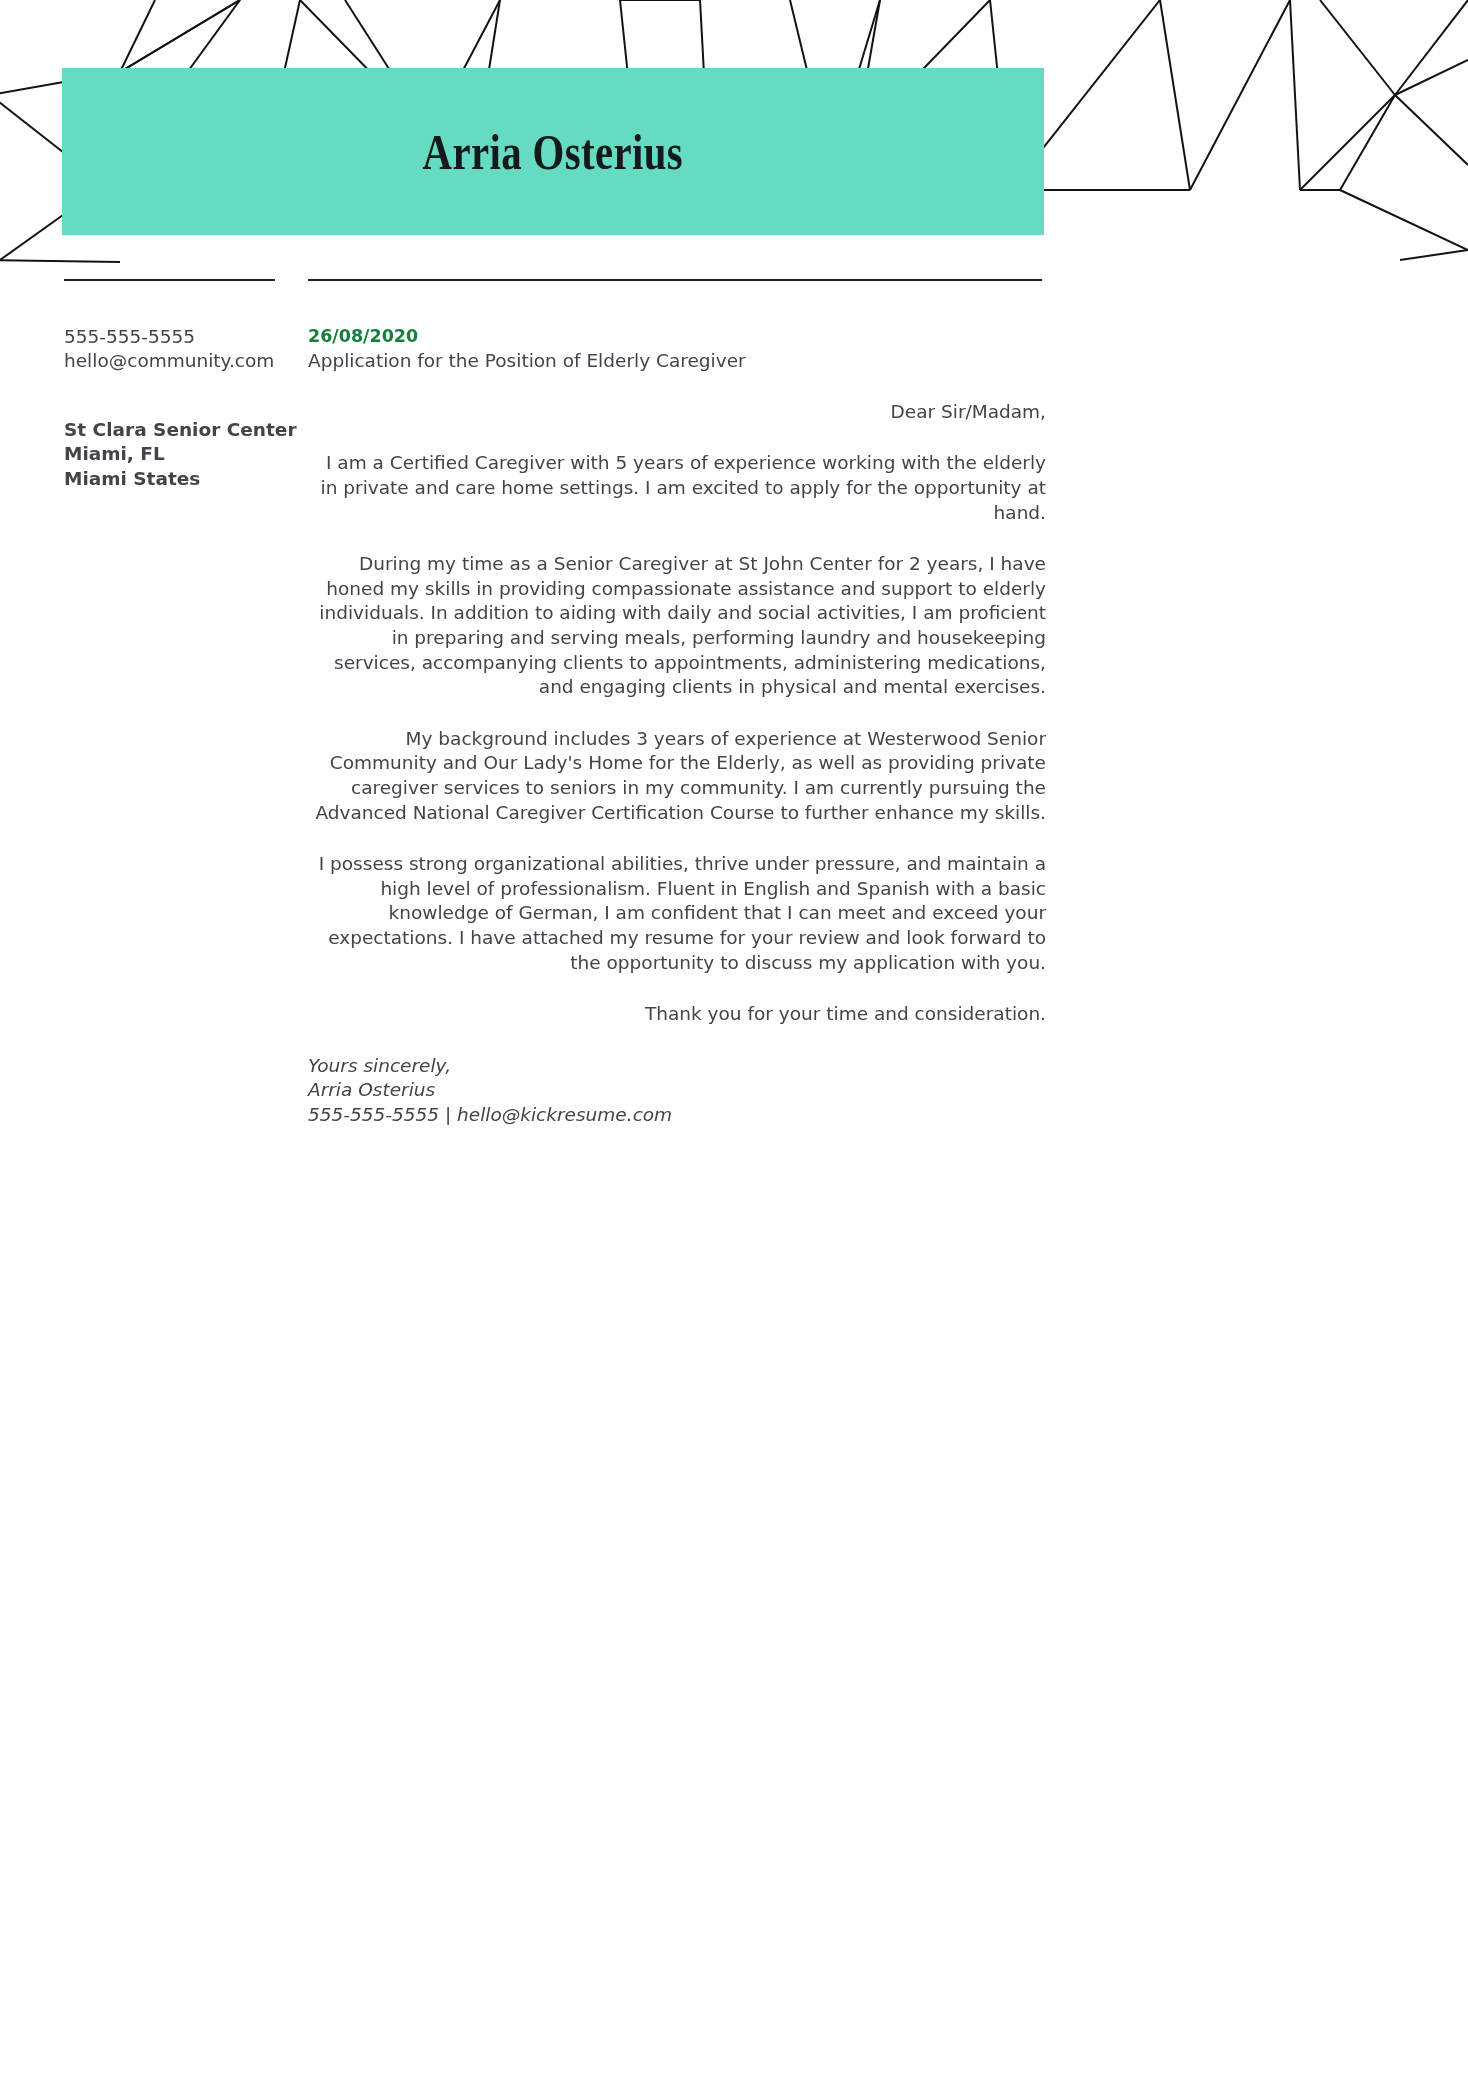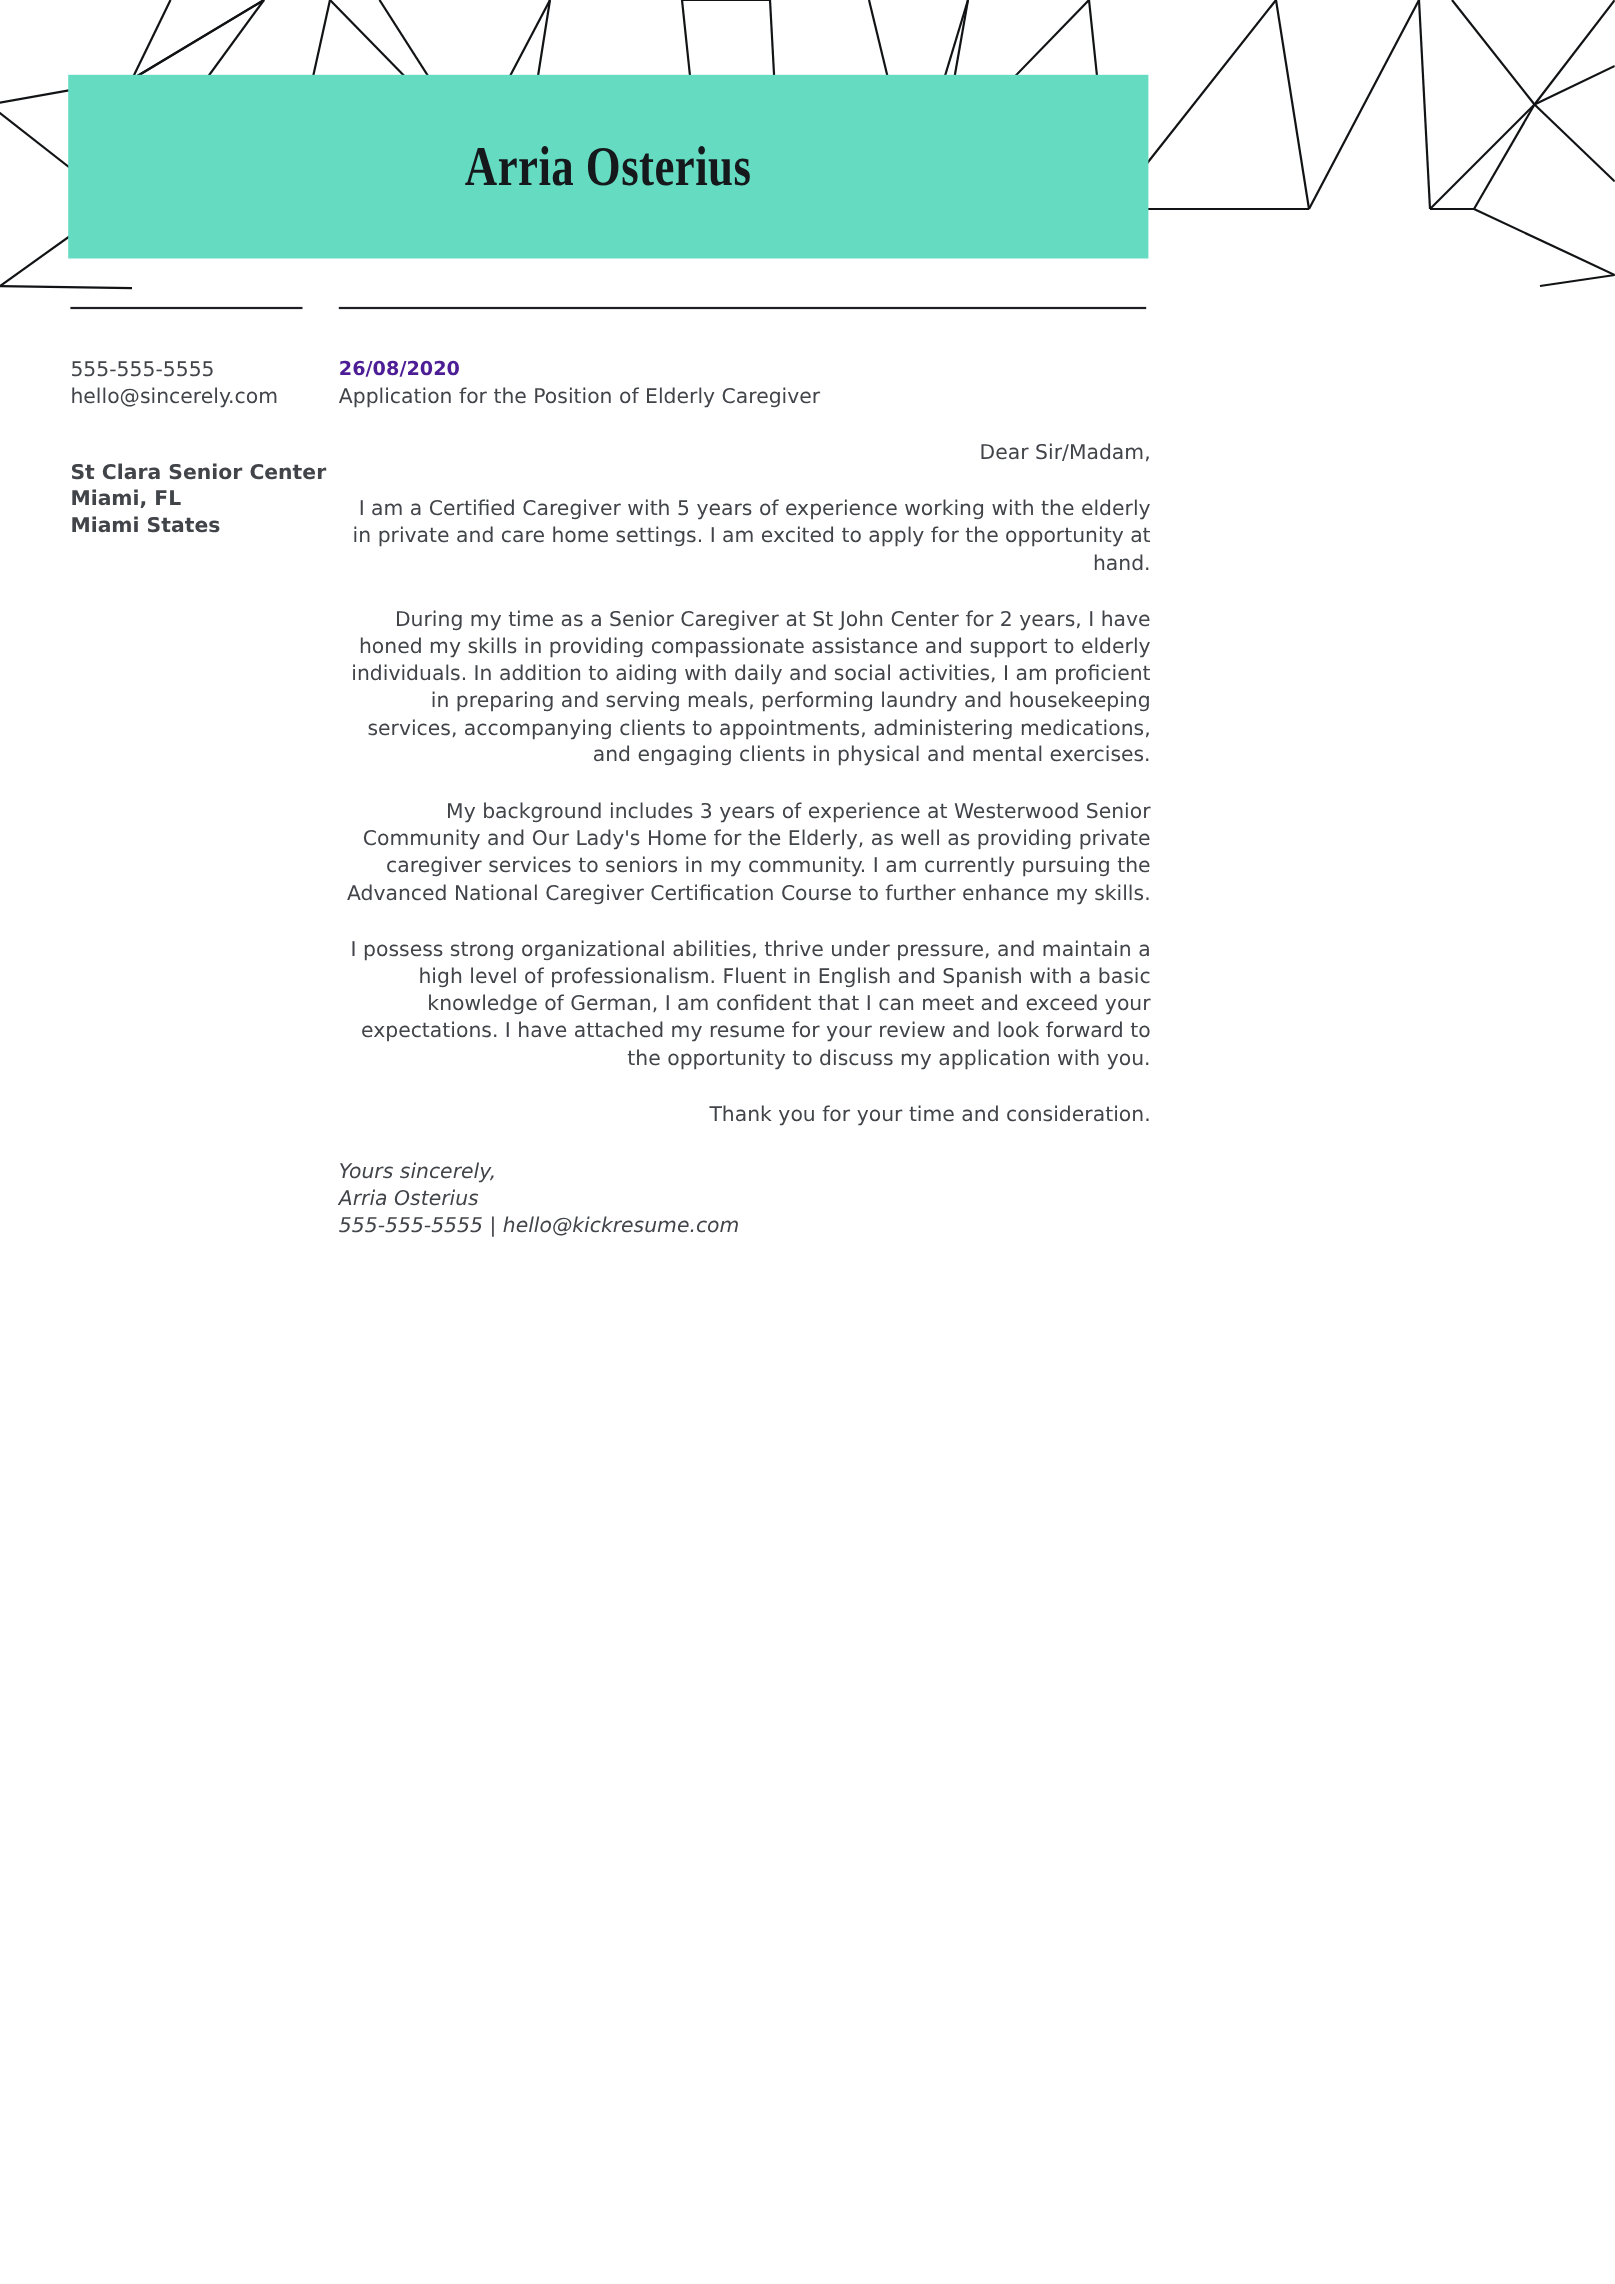--- a/index.html
+++ b/index.html
@@ -85,21 +85,21 @@
     position: absolute;
     left: 308px;
     top: 325px;
     width: 738px;
     font-size: 18.5px;
     line-height: 1.33;
     color: #414449;
   }
   #letter .date {
     font-weight: 700;
-    color: #4c1d95;
+    color: #15803d;
     font-size: 17.5px;
   }
   #letter .subject { margin-top: 1px; }
   #letter p {
     margin: 0;
     padding: 0;
     text-align: right;
   }
   #letter .gap-sm  { height: 26px; }
   #letter .para { margin-top: 27px; }
@@ -157,21 +157,21 @@
 </div>
 
 <div class="rule" id="rule-left"></div>
 <div class="rule" id="rule-right"></div>
 
 <div id="sheet">
 
   <aside id="sidebar">
     <div class="block">
       <div class="line">555-555-5555</div>
-      <div class="line">hello@sincerely.com</div>
+      <div class="line">hello@community.com</div>
     </div>
     <div class="block">
       <div class="line">St Clara Senior Center</div>
       <div class="line">Miami, FL</div>
       <div class="line">Miami States</div>
     </div>
   </aside>
 
   <main id="letter">
 

